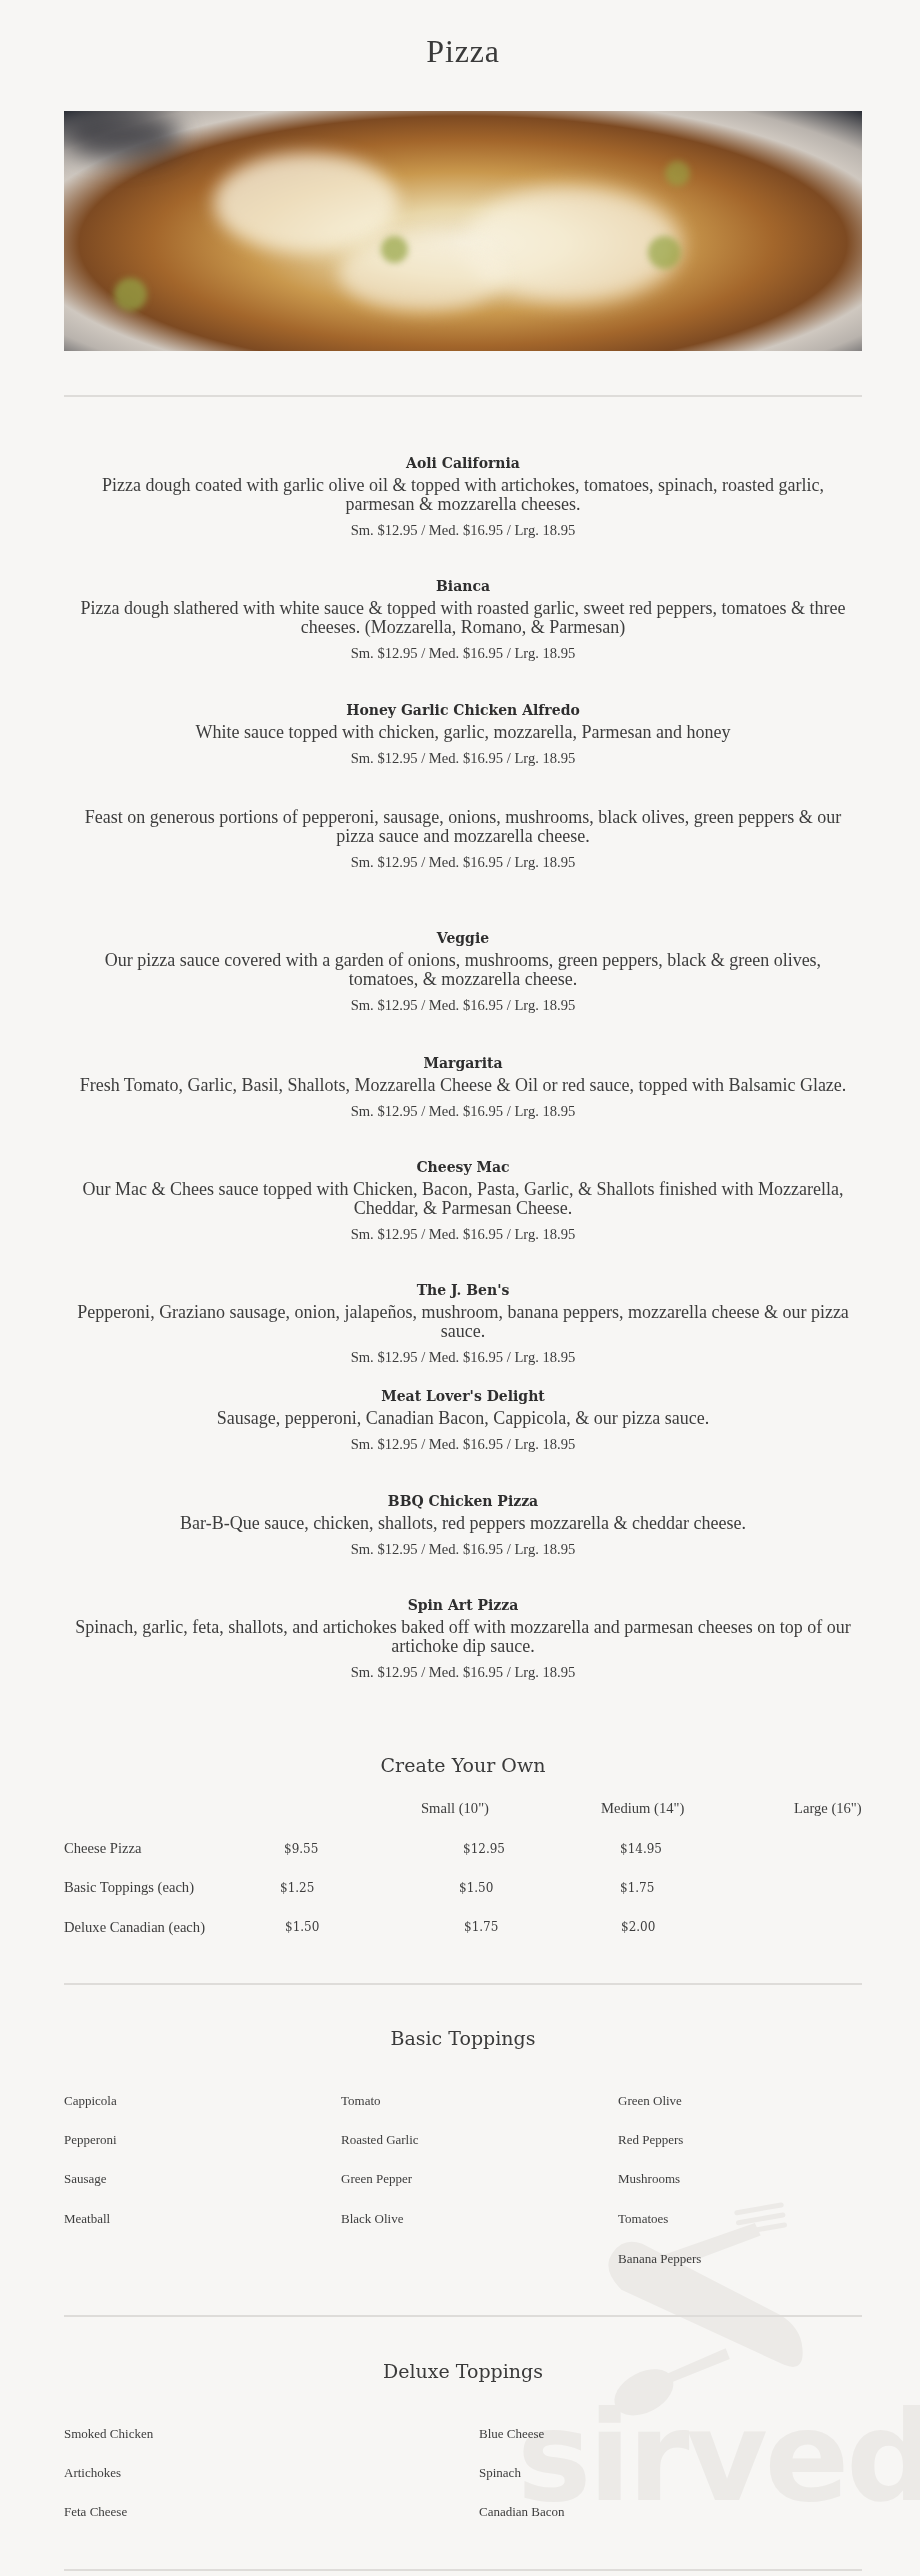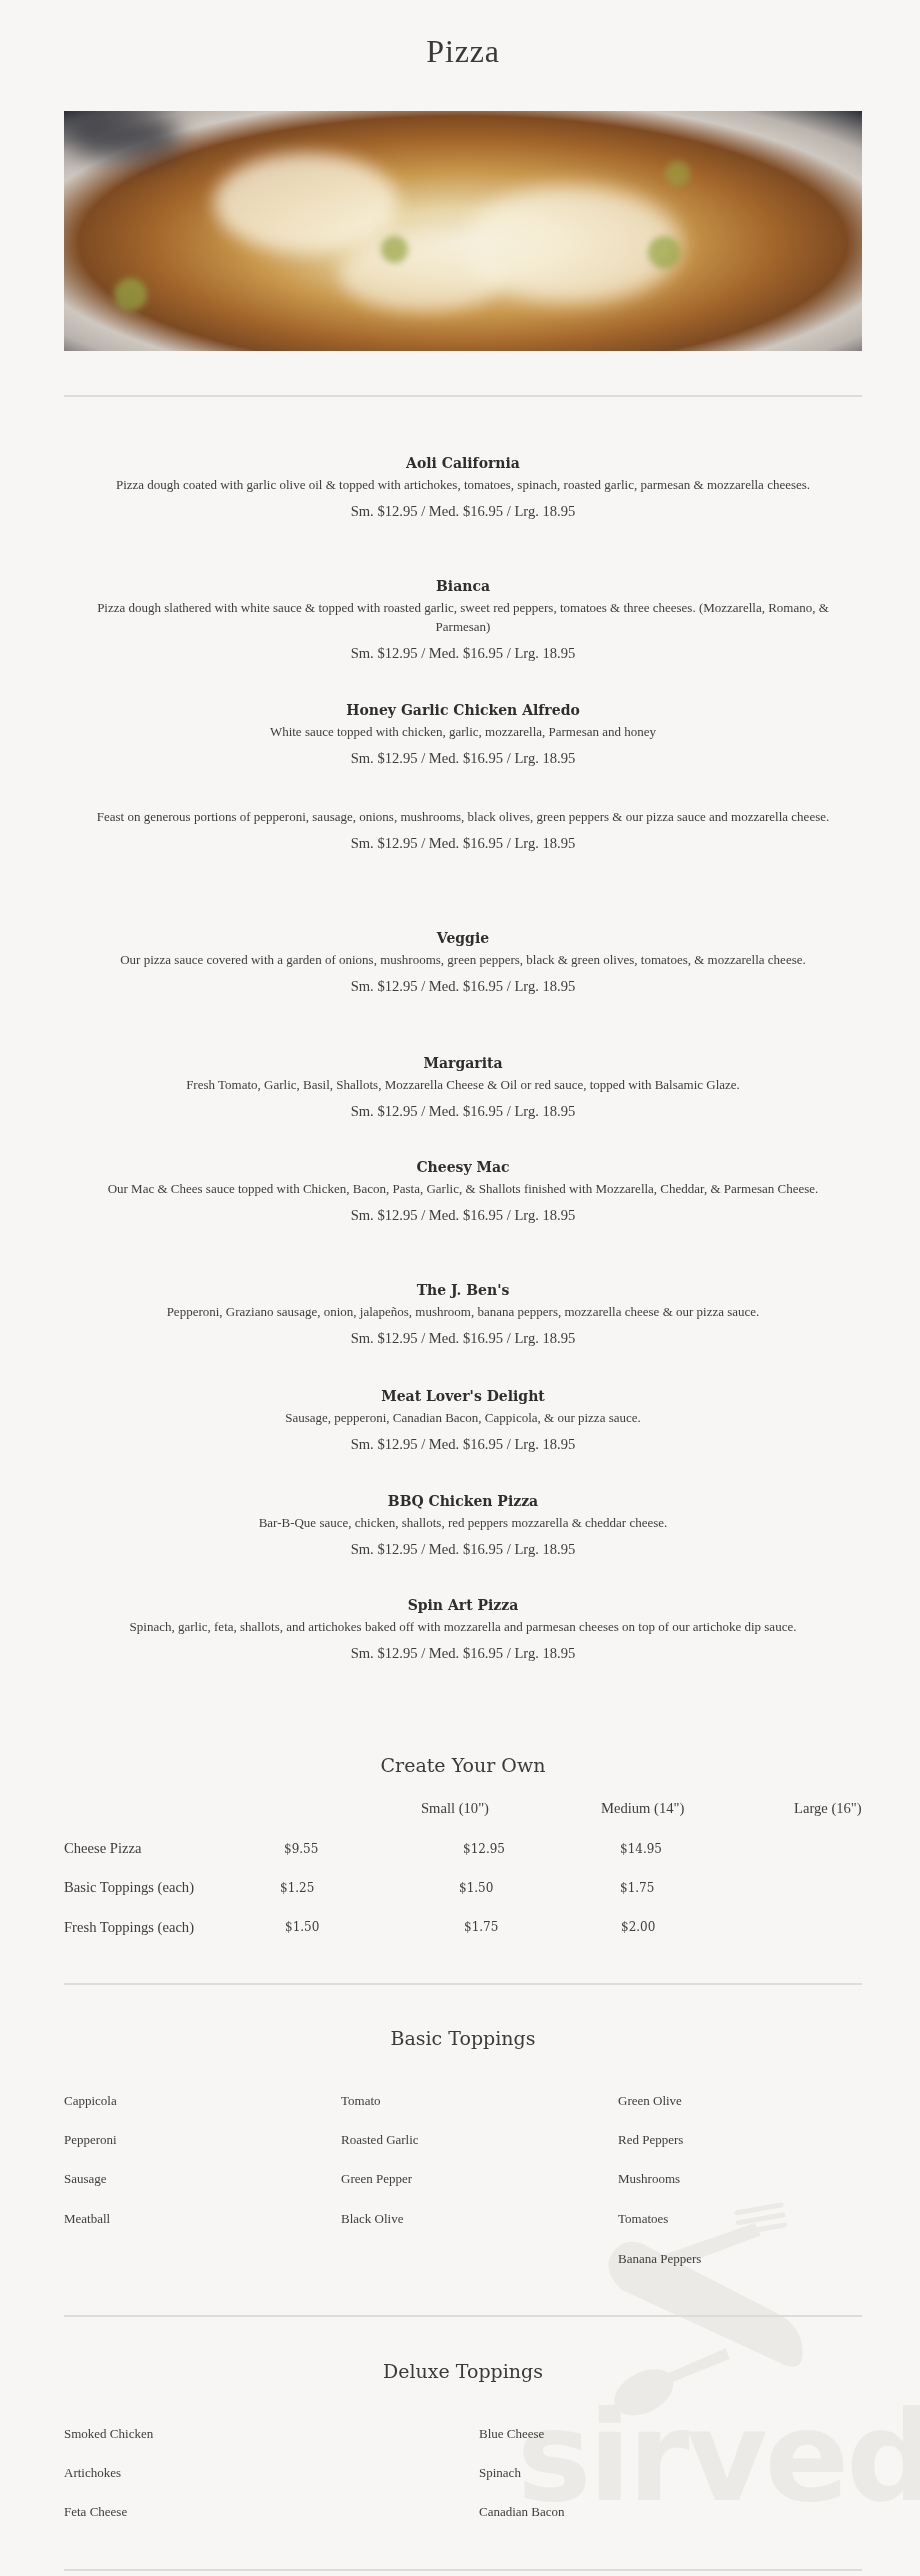--- a/index.html
+++ b/index.html
@@ -16,21 +16,21 @@
       letter-spacing: 0.8px;
     }
     .hero {
       position: absolute; top: 111px; left: 0; width: 798px; height: 240px; overflow: hidden;
       background: radial-gradient(ellipse at 50% 55%, #f3ecd9 0%, #e8d6a8 18%, #c9984d 38%, #a3662b 55%, #7d4a22 68%, #cfc8c0 78%, #b9b3ad 86%, #2a2d35 100%);
     }
     .hero .blob { position: absolute; border-radius: 50%; }
     .divider { position: absolute; left: 0; width: 798px; height: 1.7px; background: #dedcd9; }
     .item { position: absolute; left: 0; width: 798px; text-align: center; }
     .item .name { font-family: "DejaVu Serif", serif; font-weight: bold; font-size: 14px; color: #2e2e2e; line-height: 20px; }
-    .item .desc { font-family: "Liberation Serif", serif; font-size: 13px; color: #3d3d3d; line-height: 18.4px; margin-top: 3.3px; padding: 0 5px; }
+    .item .desc { font-family: "Liberation Serif", serif; font-size: 18px; color: #3d3d3d; line-height: 18.4px; margin-top: 3.3px; padding: 0 5px; }
     .item .price { font-family: "Liberation Serif", serif; font-size: 14.6px; color: #3d3d3d; line-height: 18.4px; margin-top: 7.5px; }
     .section-title {
       position: absolute; left: 0; width: 798px; text-align: center;
       font-family: "DejaVu Serif", serif; font-size: 19px; color: #3a3a3a; font-weight: normal;
     }
     .cyo-text { position: absolute; font-family: "Liberation Serif", serif; font-size: 14.6px; color: #3d3d3d; white-space: nowrap; }
     .cyo-price { position: absolute; font-family: "DejaVu Serif", serif; font-size: 12px; color: #3d3d3d; white-space: nowrap; }
     .topping { position: absolute; font-family: "Liberation Serif", serif; font-size: 13px; color: #3d3d3d; white-space: nowrap; }
     .watermark { position: absolute; left: 0; top: 0; width: 920px; height: 2576px; pointer-events: none; }
   </style>
@@ -133,21 +133,21 @@
   <span class="cyo-text" style="left:0;top:1840px;">Cheese Pizza</span>
   <span class="cyo-price" style="left:220px;top:1842px;">$9.55</span>
   <span class="cyo-price" style="left:399px;top:1842px;">$12.95</span>
   <span class="cyo-price" style="left:556px;top:1842px;">$14.95</span>
 
   <span class="cyo-text" style="left:0;top:1879px;">Basic Toppings (each)</span>
   <span class="cyo-price" style="left:216px;top:1881px;">$1.25</span>
   <span class="cyo-price" style="left:395px;top:1881px;">$1.50</span>
   <span class="cyo-price" style="left:556px;top:1881px;">$1.75</span>
 
-  <span class="cyo-text" style="left:0;top:1919px;">Fresh Toppings (each)</span>
+  <span class="cyo-text" style="left:0;top:1919px;">Deluxe Canadian (each)</span>
   <span class="cyo-price" style="left:221px;top:1920px;">$1.50</span>
   <span class="cyo-price" style="left:400px;top:1920px;">$1.75</span>
   <span class="cyo-price" style="left:557px;top:1920px;">$2.00</span>
 
   <div class="divider" style="top:1983px;"></div>
 
   <h2 class="section-title" style="top:2027px;">Basic Toppings</h2>
 
   <span class="topping" style="left:0;top:2093px;">Cappicola</span>
   <span class="topping" style="left:0;top:2132px;">Pepperoni</span>

